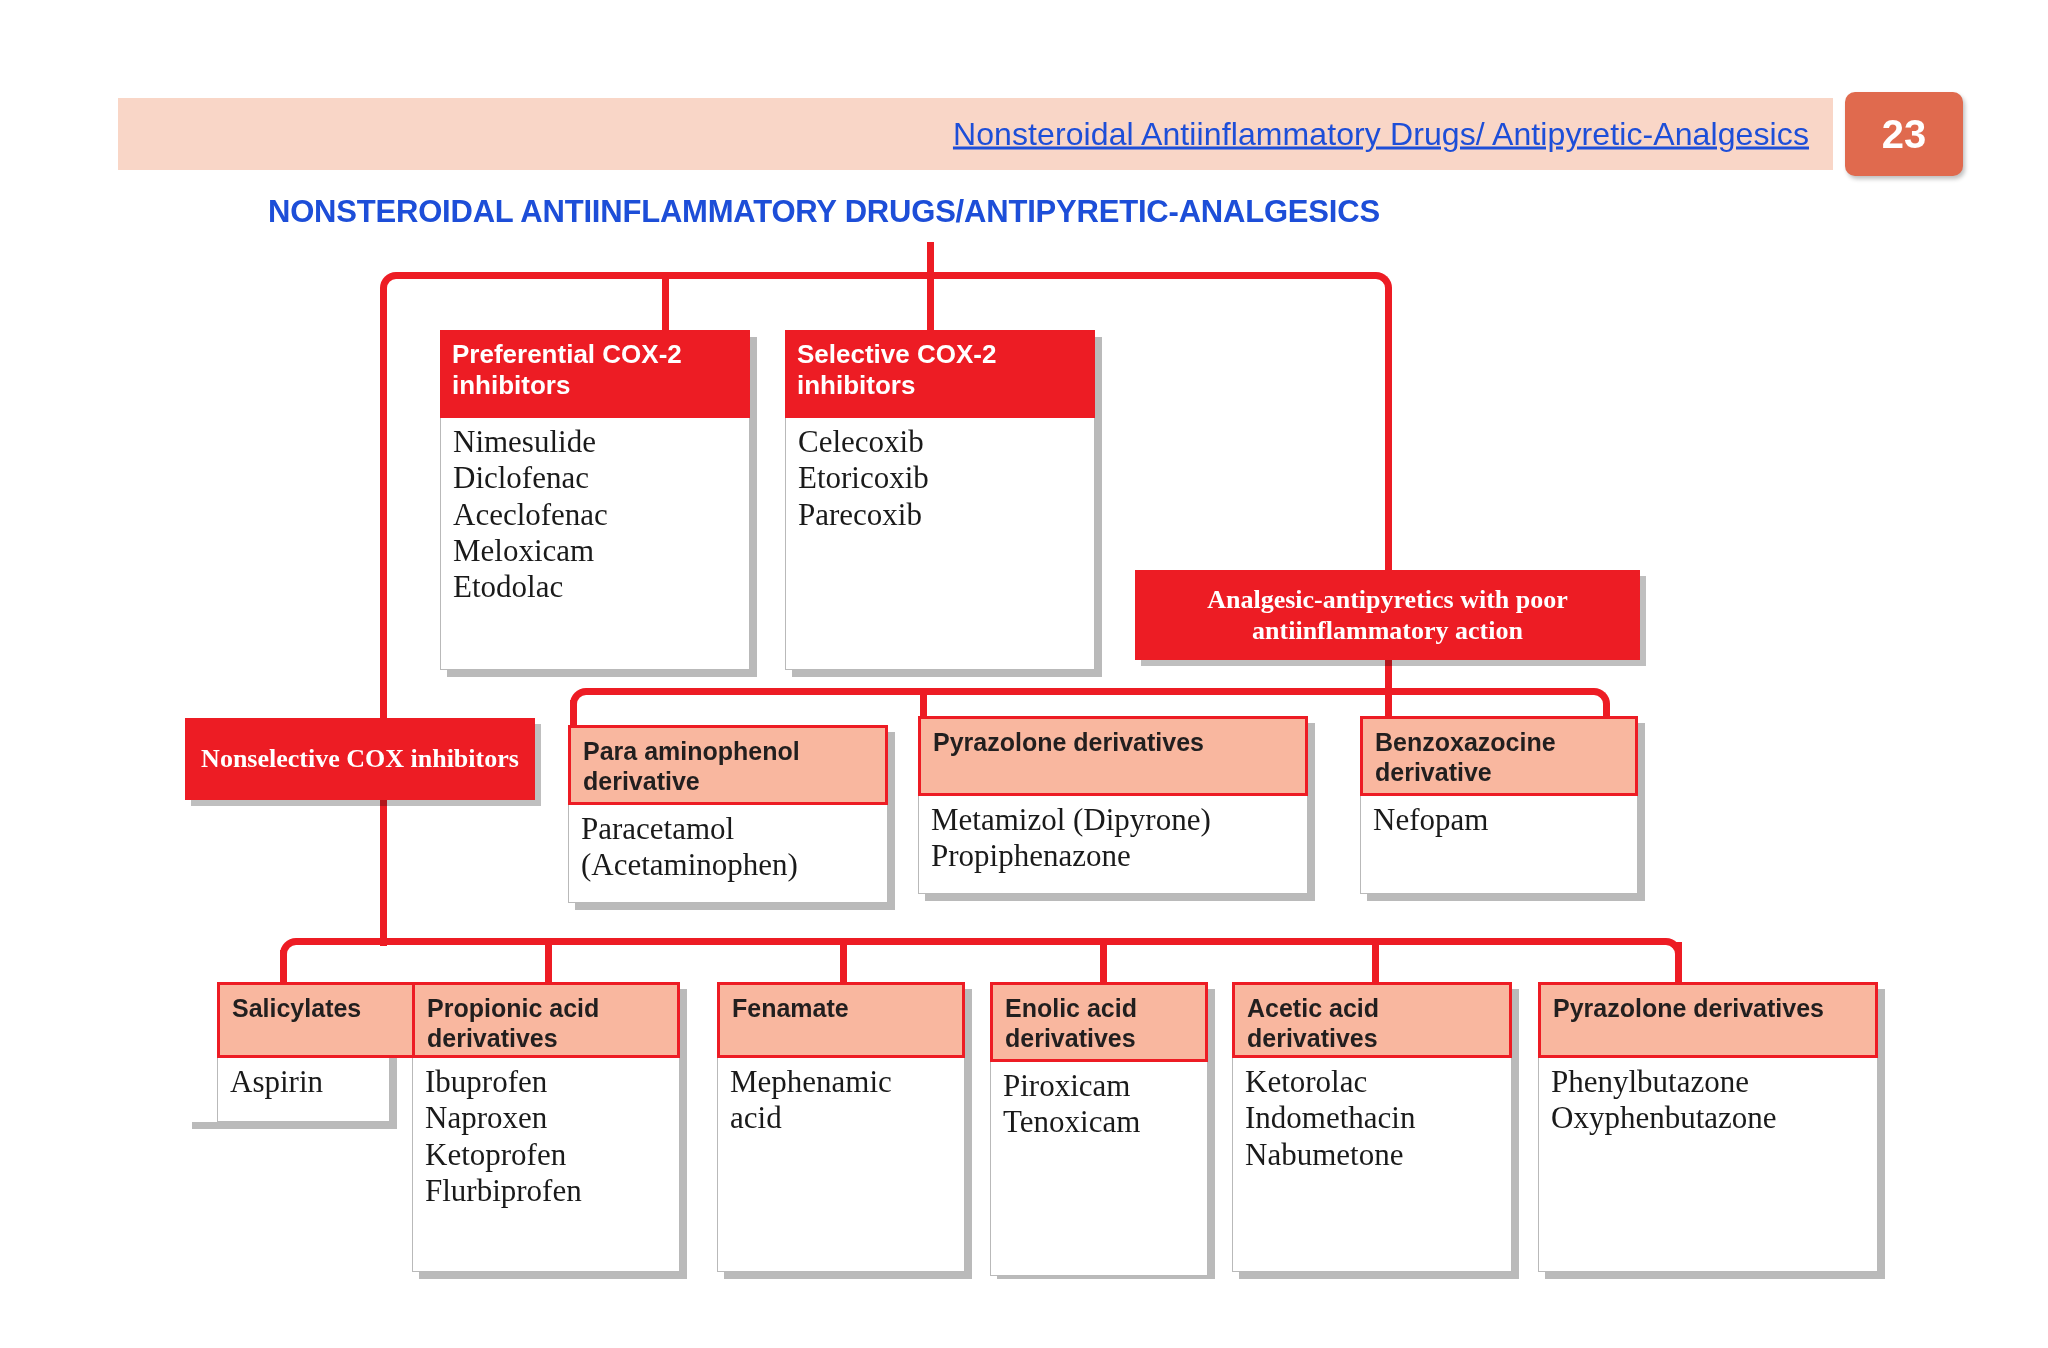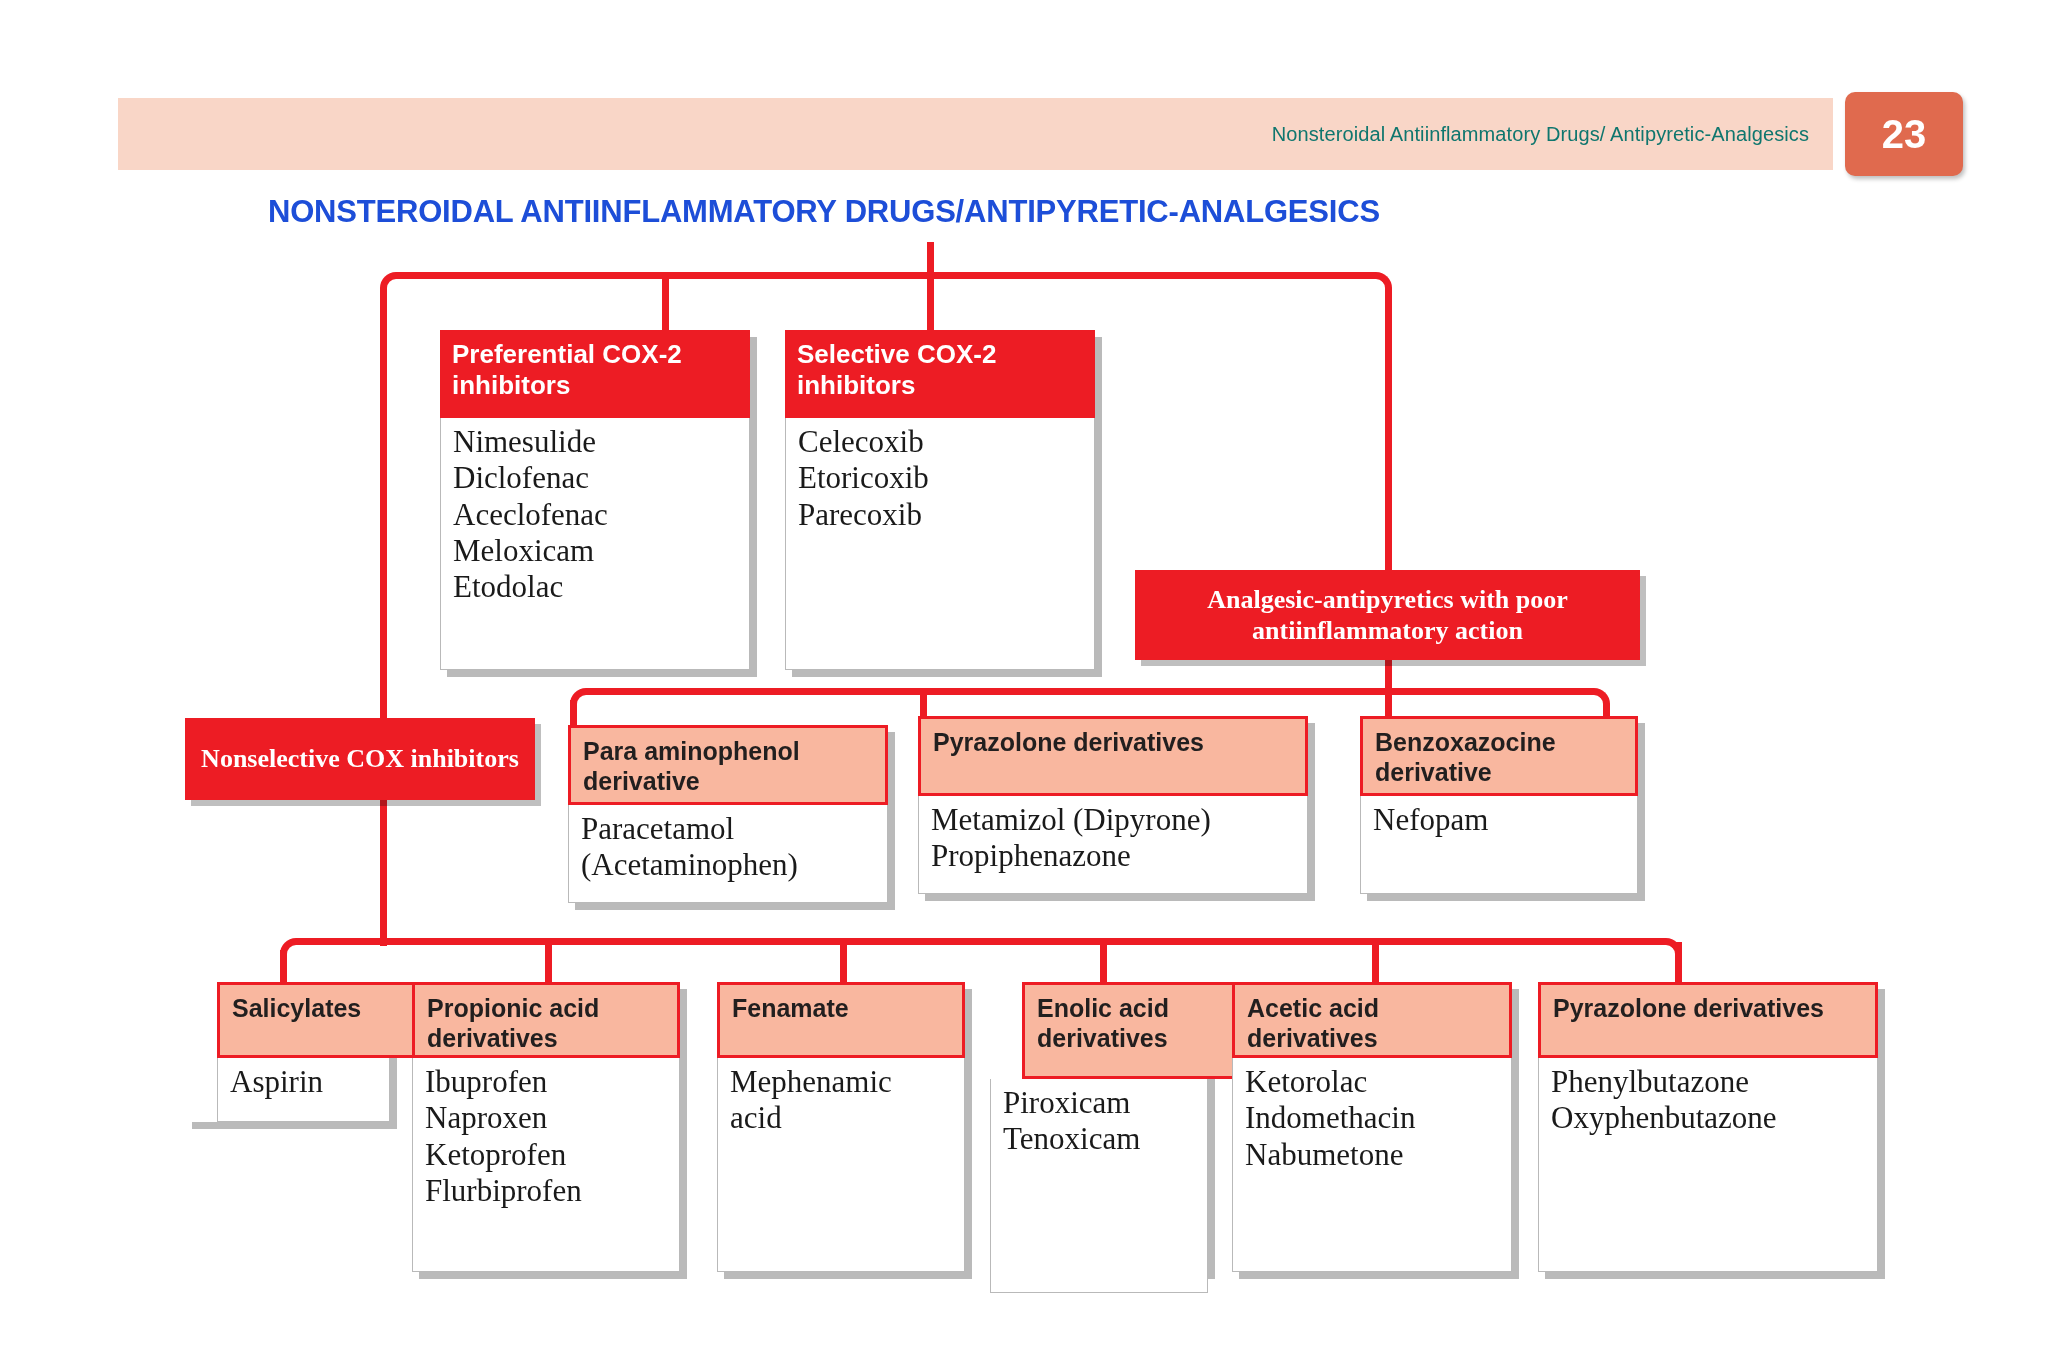--- a/index.html
+++ b/index.html
@@ -22,24 +22,25 @@
     top: 98px;
     width: 1715px;
     height: 72px;
     background: #f9d6c7;
   }
   #header-title {
     position: absolute;
     right: 24px;
     top: 50%;
     transform: translateY(-50%);
-    font-size: 20px;
-    color: #0f766e;
+    font-size: 32px;
+    color: #1d4ed8;
     letter-spacing: 0.1px;
     white-space: nowrap;
+    text-decoration: underline;
   }
   #page-number-tab {
     position: absolute;
     left: 1845px;
     top: 92px;
     width: 118px;
     height: 84px;
     background: #e06a4e;
     border-radius: 10px;
     color: #ffffff;
@@ -243,21 +244,21 @@
 
 <div class="card" style="left:717px; top:982px; width:248px; height:290px;">
   <div class="card-head peach" style="height:76px; white-space:normal; width:248px;">Fenamate</div>
   <div class="card-body" style="height:214px;">
     <span class="drug">Mephenamic</span>
     <span class="drug">acid</span>
   </div>
 </div>
 
 <div class="card" style="left:990px; top:982px; width:218px; height:290px;">
-  <div class="card-head peach" style="height:97px; white-space:normal; width:218px;margin-left:32px;">Enolic acid derivatives</div>
+  <div class="card-head peach" style="height:80px; white-space:normal; width:218px;">Enolic acid derivatives</div>
   <div class="card-body" style="height:214px;">
     <span class="drug">Piroxicam</span>
     <span class="drug">Tenoxicam</span>
   </div>
 </div>
 
 <div class="card" style="left:1232px; top:982px; width:280px; height:290px;">
   <div class="card-head peach" style="height:76px; white-space:normal; width:280px;">Acetic acid derivatives</div>
   <div class="card-body" style="height:214px;">
     <span class="drug">Ketorolac</span>

